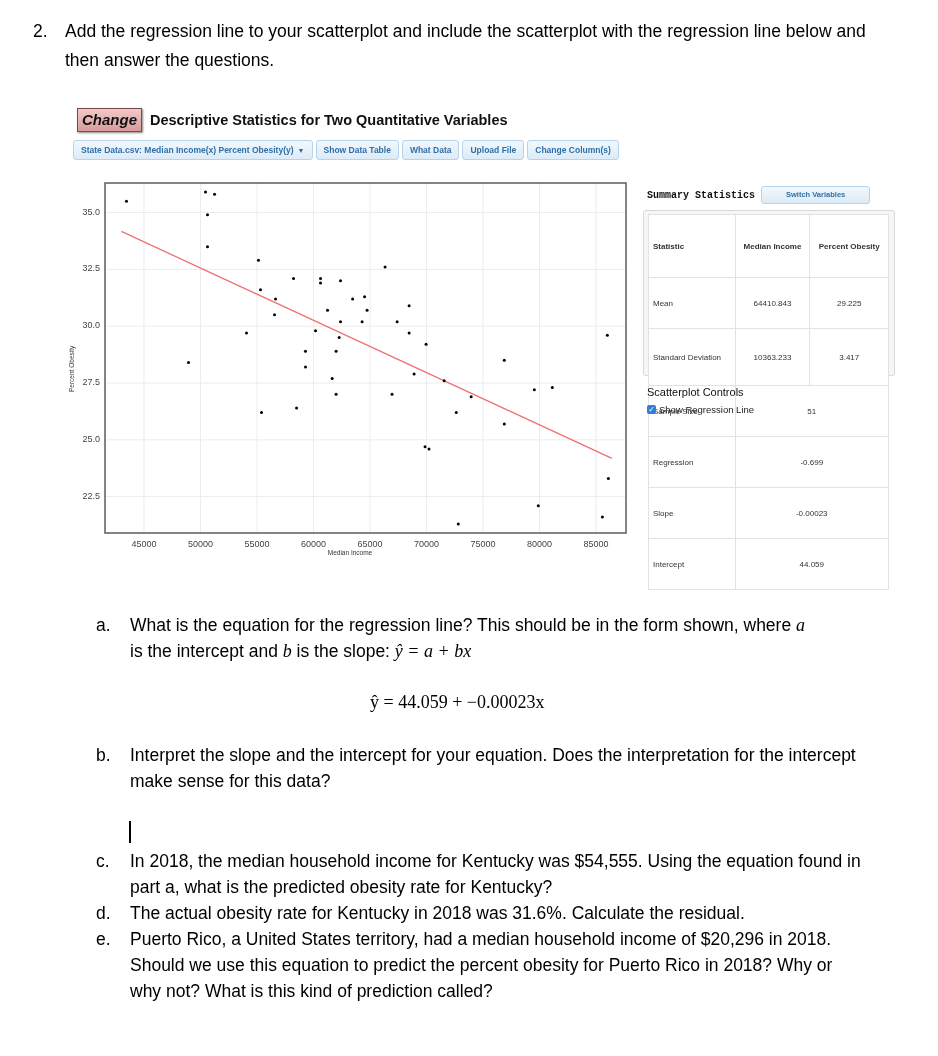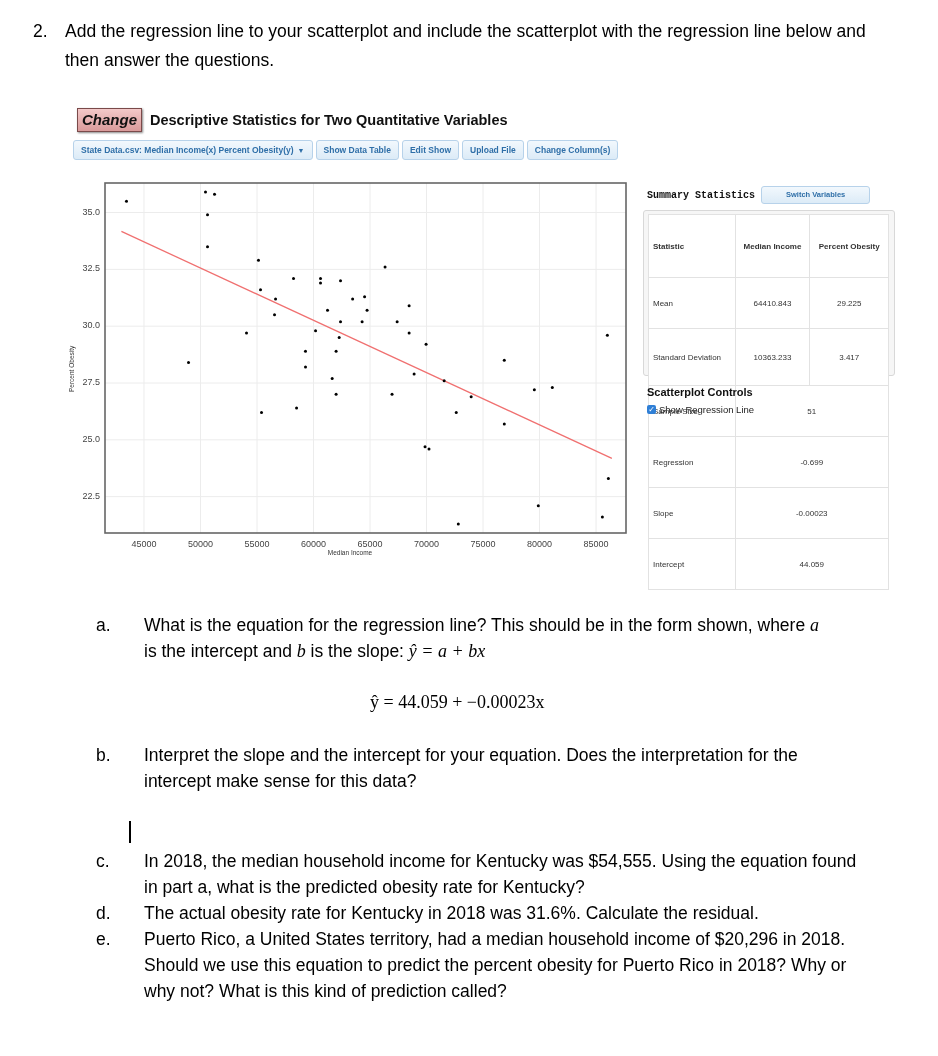--- a/index.html
+++ b/index.html
@@ -39,29 +39,29 @@
   .sum-box { position:absolute; left:643px; top:210px; width:250px; height:164px;
              border:1px solid #d8d8d8; border-radius:3px; background:#f6f6f6; }
   .sum-table { position:absolute; left:4px; top:3px; width:241px; border-collapse:collapse;
                background:#fff; font-size:8px; color:#333; }
   .sum-table td, .sum-table th { border:1px solid #e2e2e2; padding:16px 4px; height:18px; }
   .sum-table th { font-weight:bold; text-align:center; height:30px; }
   .sum-table th.first { text-align:left; }
   .sum-table td.c { text-align:center; }
   .sum-table tr.tall td { height:24px; }
 
-  .ctl-title { position:absolute; left:647px; top:386px; font-weight:bold; font-size:11px; color:#111; }
+  .ctl-title { position:absolute; left:647px; top:386px; font-weight:normal; font-size:11px; color:#111; }
   .ctl-row { position:absolute; left:647px; top:404px; display:flex; align-items:center; font-size:9.5px; color:#222; }
   .chk { width:9px; height:9px; background:#2f7fd6; border-radius:2px; color:#fff; font-size:8px;
          line-height:9px; text-align:center; margin-right:3px; cursor:pointer; }
 
   
   .q { position:absolute; left:96px; width:770px; line-height:26px; }
   .q .lbl { position:absolute; left:0; top:0; }
-  .q .body { display:block; margin-left:48px; }
+  .q .body { display:block; margin-left:34px; }
   .math { font-family:"Liberation Serif", serif; font-style:italic; font-size:18px; }
   .eq { position:absolute; left:370px; top:692px; font-family:"Liberation Serif", serif; font-size:18px; }
   .cursor { position:absolute; left:129px; top:821px; width:1.5px; height:22px; background:#000; }
 </style>
 </head>
 <body>
 
 <div class="doc-text q-main">
   <span class="num">2.</span>
   <span class="txt">Add the regression line to your scatterplot and include the scatterplot with the regression line below and then answer the questions.</span>
@@ -70,21 +70,21 @@
 <div class="sk-header">
   <span class="sk-logo">Change</span>
   <span class="sk-title">Descriptive Statistics for Two Quantitative Variables</span>
 </div>
 
 <div class="sk-toolbar">
   <div class="sk-btn">
     <span>State Data.csv: Median Income(x) Percent Obesity(y)</span><span class="caret">▼</span>
   </div>
   <div class="sk-btn">Show Data Table</div>
-  <div class="sk-btn">Edit Show</div>
+  <div class="sk-btn">What Data</div>
   <div class="sk-btn">Upload File</div>
   <div class="sk-btn">Change Column(s)</div>
 </div>
 
 <div class="chart" id="chart">
   <svg id="chart-svg" width="938" height="600">
       <line x1="143.99023861171366" x2="143.99023861171366" y1="183" y2="533" stroke="#ececec" stroke-width="1"></line>
       <line x1="200.49783080260303" x2="200.49783080260303" y1="183" y2="533" stroke="#ececec" stroke-width="1"></line>
       <line x1="257.0054229934924" x2="257.0054229934924" y1="183" y2="533" stroke="#ececec" stroke-width="1"></line>
       <line x1="313.51301518438174" x2="313.51301518438174" y1="183" y2="533" stroke="#ececec" stroke-width="1"></line>

